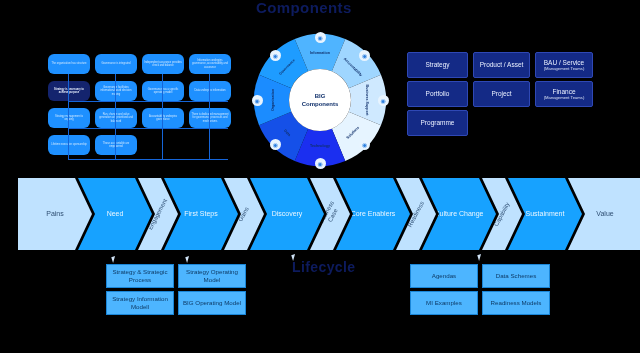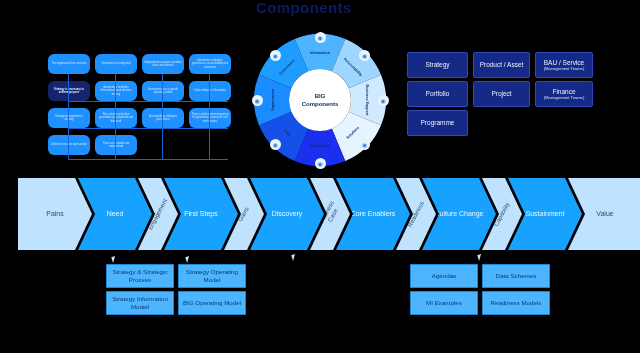--- a/index.html
+++ b/index.html
@@ -66,20 +66,21 @@
   .cursor{position:absolute;width:0;height:0;
           border-left:4px solid #cfe2f5;border-bottom:6px solid transparent;
           border-right:3px solid transparent;transform:rotate(-18deg);}
 </style>
 </head>
 <body>
 
 <div id="canvas">
 
   <div class="wm" id="wm-components">Components</div>
+  <div class="wm" id="wm-lifecycle">Lifecycle</div>
 
   <div id="grid">
       <div class="gbox" style="left: 0px; top: 0px; width: 42px; height: 20px;">
         <span>The organisation has structure</span>
       </div>
       <div class="gbox" style="left: 47px; top: 0px; width: 42px; height: 20px;">
         <span>Governance is integrated</span>
       </div>
       <div class="gbox" style="left: 94px; top: 0px; width: 42px; height: 20px;">
         <span>Independent assurance provides check and balance</span>

